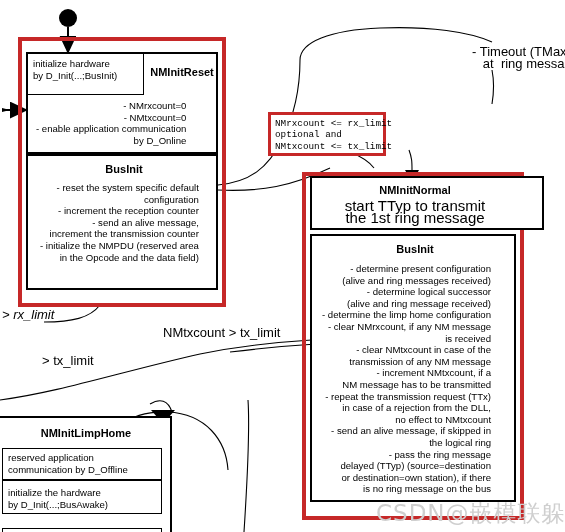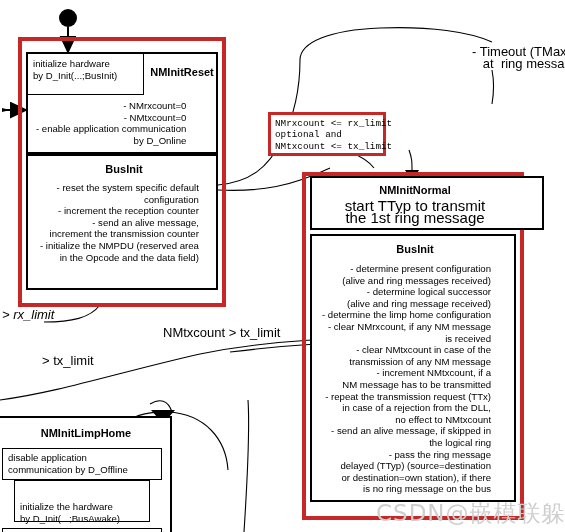--- a/index.html
+++ b/index.html
@@ -120,24 +120,24 @@
    the logical ring
 - pass the ring message
    delayed (TTyp) (source=destination
    or destination=own station), if there
    is no ring message on the bus</div>
   </div>
 
   <div class="state" style="left:-4px;top:416px;width:176px;height:130px;">
     <div class="title abs" style="left:0;top:9px;width:176px;">NMInitLimpHome</div>
     <div class="innerbox" style="left:4px;top:30px;width:160px;height:32px;padding:3px 5px;">
-      <div class="txt">disable application
+      <div class="txt">reserved application
 communication by D_Offline</div>
     </div>
-    <div class="innerbox" style="left:16px;top:62px;width:136px;height:34px;padding:20px 5px;">
+    <div class="innerbox" style="left:4px;top:62px;width:160px;height:34px;padding:6px 5px;">
       <div class="txt">initialize the hardware
 by D_Init(...;BusAwake)</div>
     </div>
     <div class="innerbox" style="left:4px;top:110px;width:160px;height:30px;"></div>
   </div>
 
   <div class="condbox" style="left:268px;top:112px;width:118px;height:44px;font-family:Liberation Mono, monospace;">NMrxcount &lt;= rx_limit
 optional and
 NMtxcount &lt;= tx_limit</div>
 

